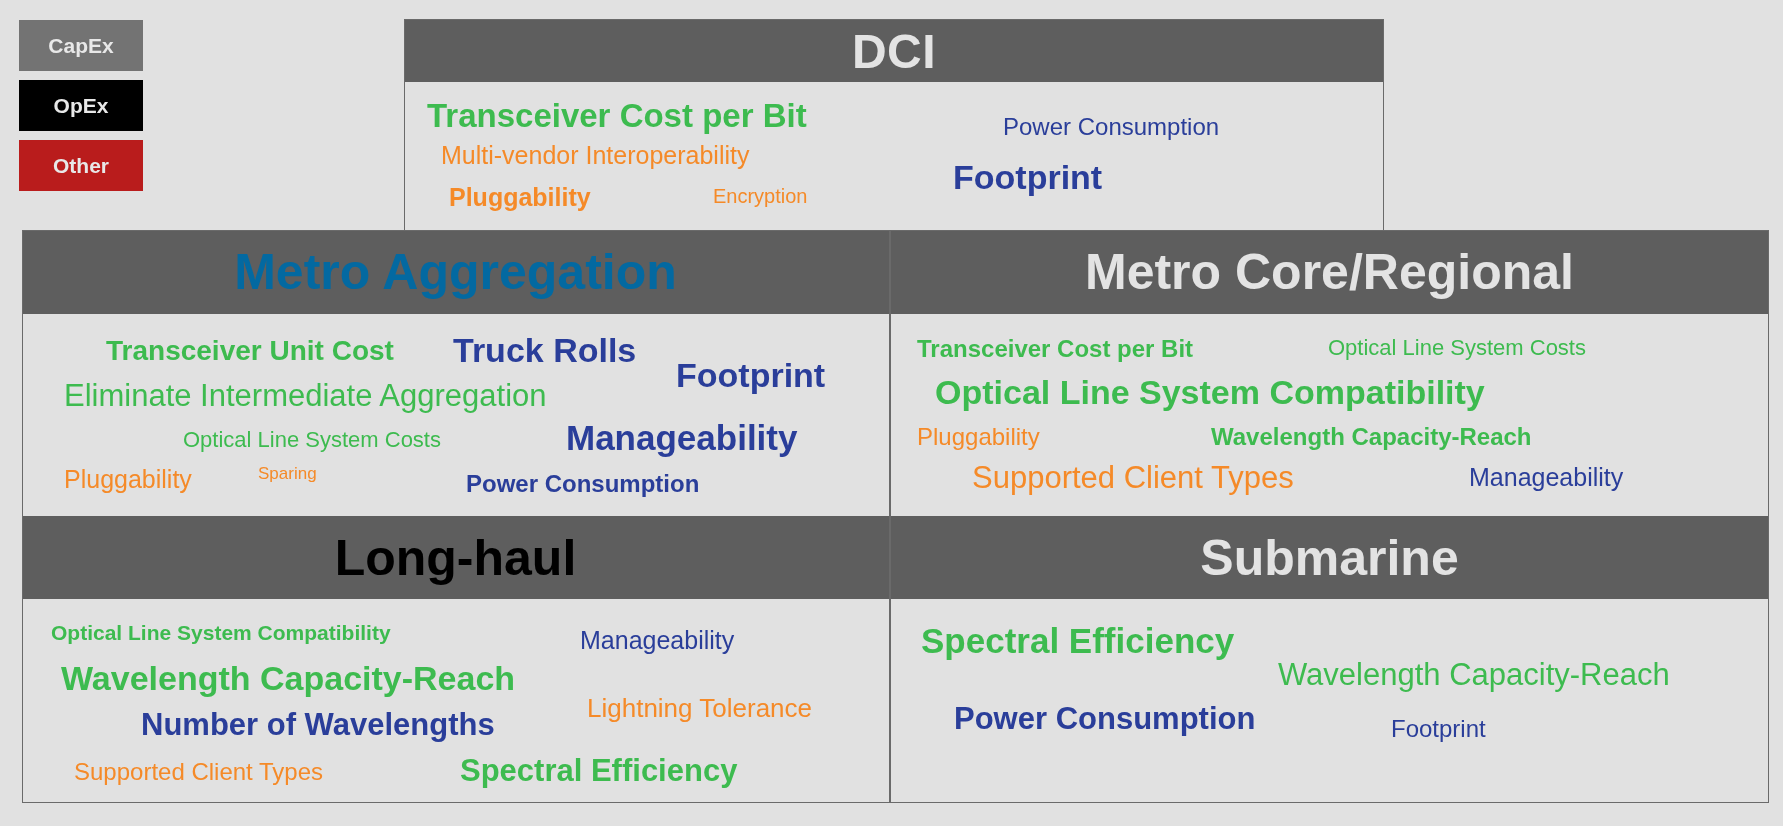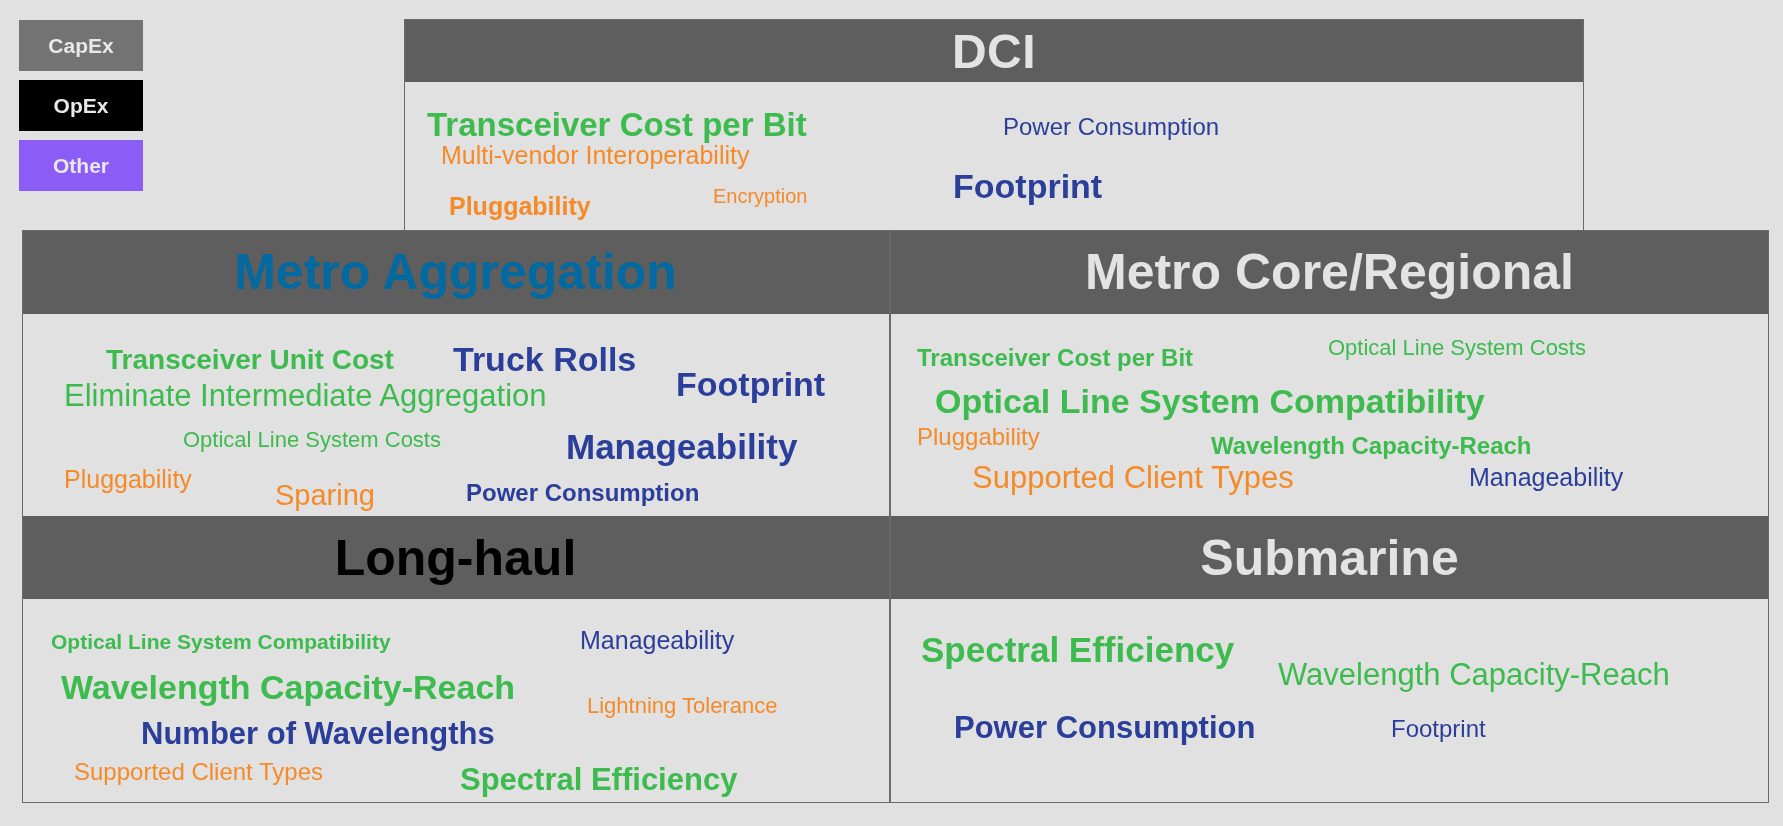--- a/index.html
+++ b/index.html
@@ -17,33 +17,33 @@
   }
   .hdr {
     position:absolute; left:0; right:0; top:0; background:#5e5e5e; color:#e3e3e3;
     display:flex; align-items:center; justify-content:center;
     font-weight:bold; letter-spacing:0.5px;
   }
   .w { position:absolute; white-space:nowrap; line-height:1; }
   .capex { color:#3dbb4f; }
   .opex { color:#2a3e9a; }
   .other { color:#f58a28; }
-  .b { font-weight:bold;margin-top:9px; }
+  .b { font-weight:bold; }
   .vdiv { position:absolute; width:1.5px; background:#6a6a6a; }
 </style>
 </head>
 <body>
 
 <div>
   <div class="legend-item" style="top:20px;background:#737373;">CapEx</div>
   <div class="legend-item" style="top:80px;background:#000000;">OpEx</div>
-  <div class="legend-item" style="top:140px;background:#8b5cf6;">Other</div>
+  <div class="legend-item" style="top:140px;background:#b91c1c;">Other</div>
 </div>
 
-<div class="box" style="left:404px;top:19px;width:1180px;height:212px;">
+<div class="box" style="left:404px;top:19px;width:980px;height:212px;">
   <div class="hdr" style="height:62px;font-size:48px;">DCI</div>
   <span class="w capex b" style="left:22px;top:79px;font-size:33px;">Transceiver Cost per Bit</span>
   <span class="w other" style="left:36px;top:123px;font-size:25px;">Multi-vendor Interoperability</span>
   <span class="w other b" style="left:44px;top:165px;font-size:25px;">Pluggability</span>
   <span class="w other" style="left:308px;top:166px;font-size:20px;">Encryption</span>
   <span class="w opex" style="left:598px;top:95px;font-size:24px;">Power Consumption</span>
   <span class="w opex b" style="left:548px;top:140px;font-size:34px;">Footprint</span>
 </div>
 
 <div class="box" style="left:22px;top:230px;width:1747px;height:573px;">
@@ -56,41 +56,41 @@
 
 <div>
   <div class="w" style="left:22px;width:867px;top:247px;font-size:50px;color:#0369a1;text-align:center;font-weight:bold;">Metro Aggregation</div>
   <span class="w capex b" style="left:106px;top:337px;font-size:28px;">Transceiver Unit Cost</span>
   <span class="w opex b" style="left:453px;top:333px;font-size:34px;">Truck Rolls</span>
   <span class="w opex b" style="left:676px;top:358px;font-size:34px;">Footprint</span>
   <span class="w capex" style="left:64px;top:380px;font-size:31px;">Eliminate Intermediate Aggregation</span>
   <span class="w capex" style="left:183px;top:429px;font-size:22px;">Optical Line System Costs</span>
   <span class="w opex b" style="left:566px;top:420px;font-size:35px;">Manageability</span>
   <span class="w other" style="left:64px;top:467px;font-size:25px;">Pluggability</span>
-  <span class="w other" style="left:275px;top:465px;font-size:29px;margin-top:16px;">Sparing</span>
+  <span class="w other" style="left:258px;top:465px;font-size:17px;">Sparing</span>
   <span class="w opex b" style="left:466px;top:472px;font-size:24px;">Power Consumption</span>
 </div>
 
 <div>
   <div class="w" style="left:890px;width:879px;top:247px;font-size:50px;color:#e3e3e3;text-align:center;font-weight:bold;">Metro Core/Regional</div>
   <span class="w capex b" style="left:917px;top:337px;font-size:24px;">Transceiver Cost per Bit</span>
   <span class="w capex" style="left:1328px;top:337px;font-size:22px;">Optical Line System Costs</span>
   <span class="w capex b" style="left:935px;top:375px;font-size:34px;">Optical Line System Compatibility</span>
   <span class="w other" style="left:917px;top:425px;font-size:24px;">Pluggability</span>
   <span class="w capex b" style="left:1211px;top:425px;font-size:24px;">Wavelength Capacity-Reach</span>
   <span class="w other" style="left:972px;top:462px;font-size:31px;">Supported Client Types</span>
   <span class="w opex" style="left:1469px;top:465px;font-size:25px;">Manageability</span>
 </div>
 
 <div>
   <div class="w" style="left:22px;width:867px;top:533px;font-size:50px;color:#000000;text-align:center;font-weight:bold;">Long-haul</div>
   <span class="w capex b" style="left:51px;top:622px;font-size:21px;">Optical Line System Compatibility</span>
   <span class="w opex" style="left:580px;top:628px;font-size:25px;">Manageability</span>
   <span class="w capex b" style="left:61px;top:661px;font-size:34px;">Wavelength Capacity-Reach</span>
-  <span class="w other" style="left:587px;top:695px;font-size:22px;">Lightning Tolerance</span>
+  <span class="w other" style="left:587px;top:695px;font-size:26px;">Lightning Tolerance</span>
   <span class="w opex b" style="left:141px;top:709px;font-size:31px;">Number of Wavelengths</span>
   <span class="w other" style="left:74px;top:760px;font-size:24px;">Supported Client Types</span>
   <span class="w capex b" style="left:460px;top:755px;font-size:31px;">Spectral Efficiency</span>
 </div>
 
 <div>
   <div class="w" style="left:890px;width:879px;top:533px;font-size:50px;color:#e3e3e3;text-align:center;font-weight:bold;">Submarine</div>
   <span class="w capex b" style="left:921px;top:623px;font-size:35px;">Spectral Efficiency</span>
   <span class="w capex" style="left:1278px;top:659px;font-size:31px;">Wavelength Capacity-Reach</span>
   <span class="w opex b" style="left:954px;top:703px;font-size:31px;">Power Consumption</span>

